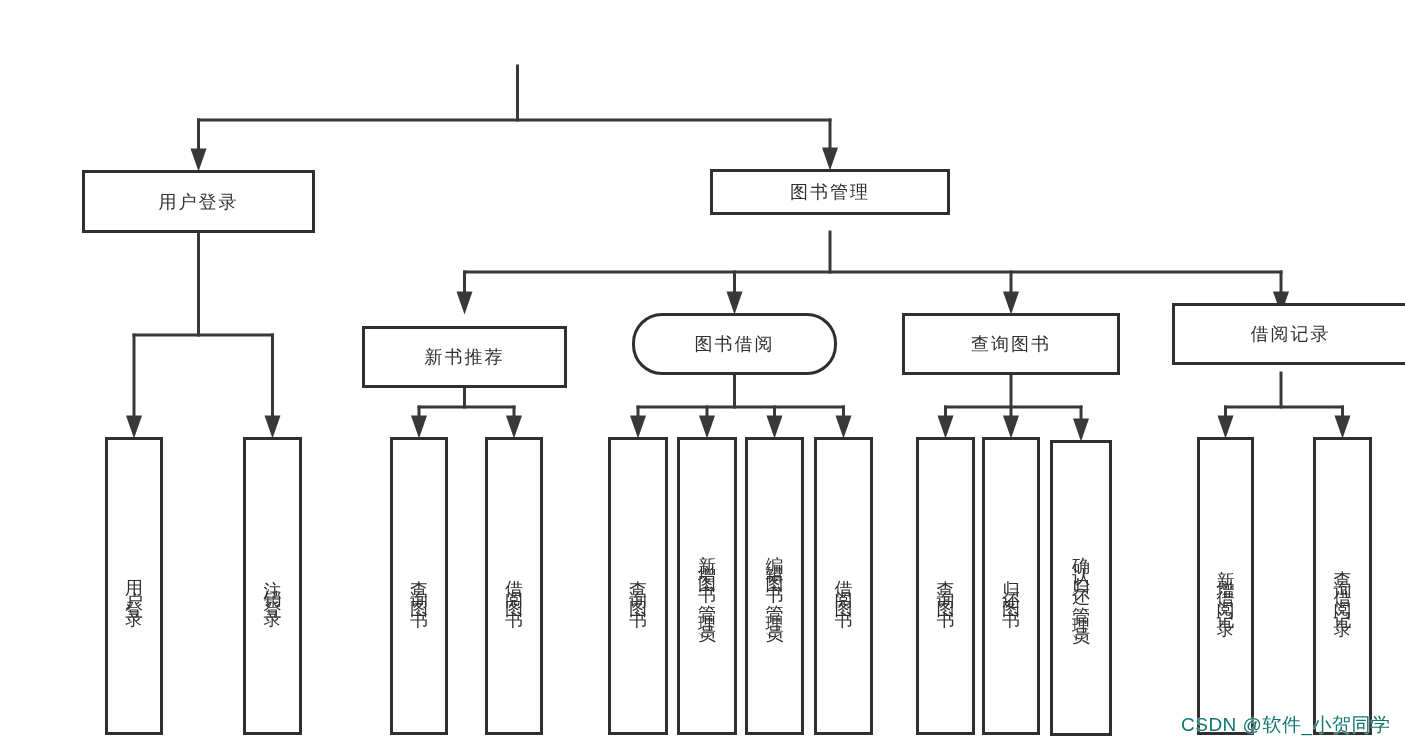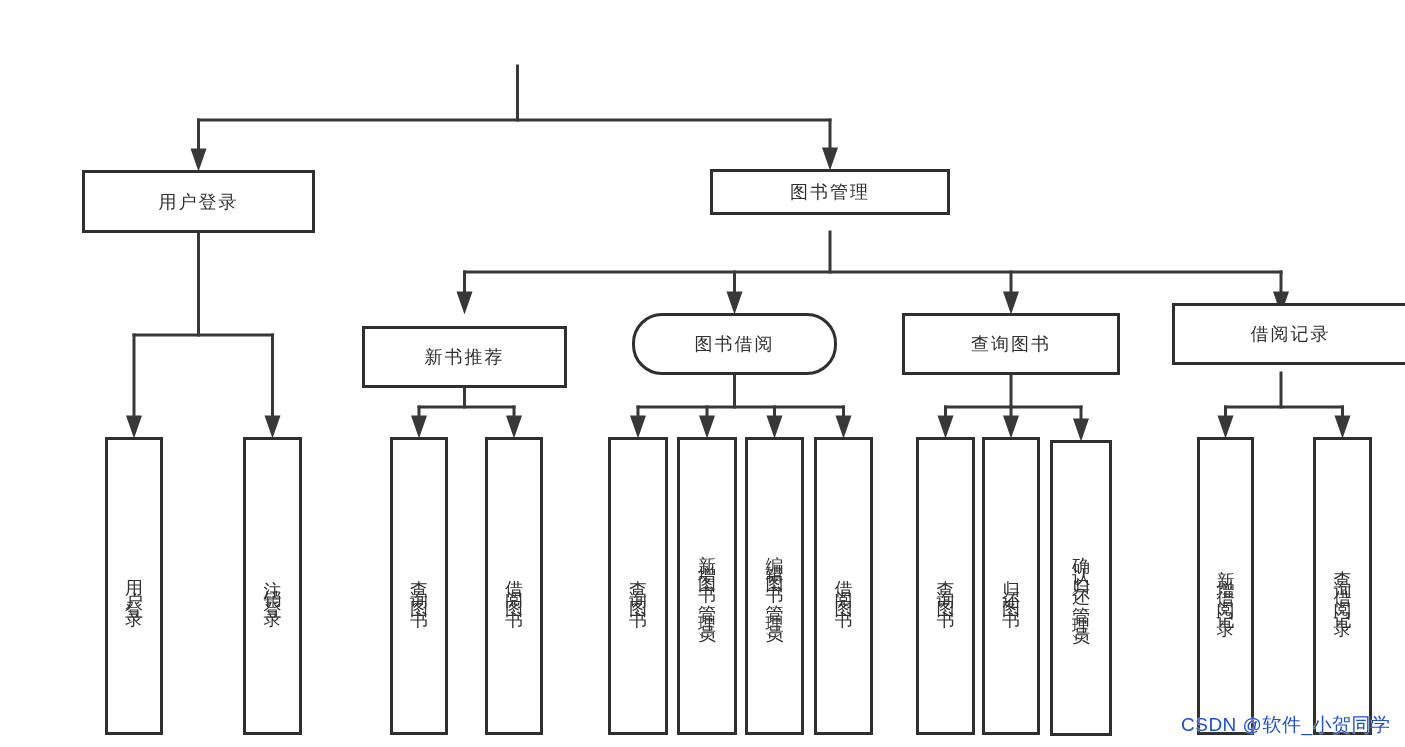--- a/index.html
+++ b/index.html
@@ -34,21 +34,21 @@
     text-orientation:mixed;
     letter-spacing:10px;
     white-space:normal;
     line-height:1;
   }
   #watermark {
     position:absolute;
     left:1181px; top:712px;
     font-size:19px;
     letter-spacing:0.5px;
-    color:#1d4ed8;
+    color:#0f766e;
     text-shadow:0 0 2px #ffffff, 0 0 1px #ffffff;
     z-index:4;
     white-space:nowrap;
   }
 </style>
 </head>
 <body>
 
 <div id="canvas">
   <svg id="connectors" viewBox="0 0 1405 747" xmlns="http://www.w3.org/2000/svg">

